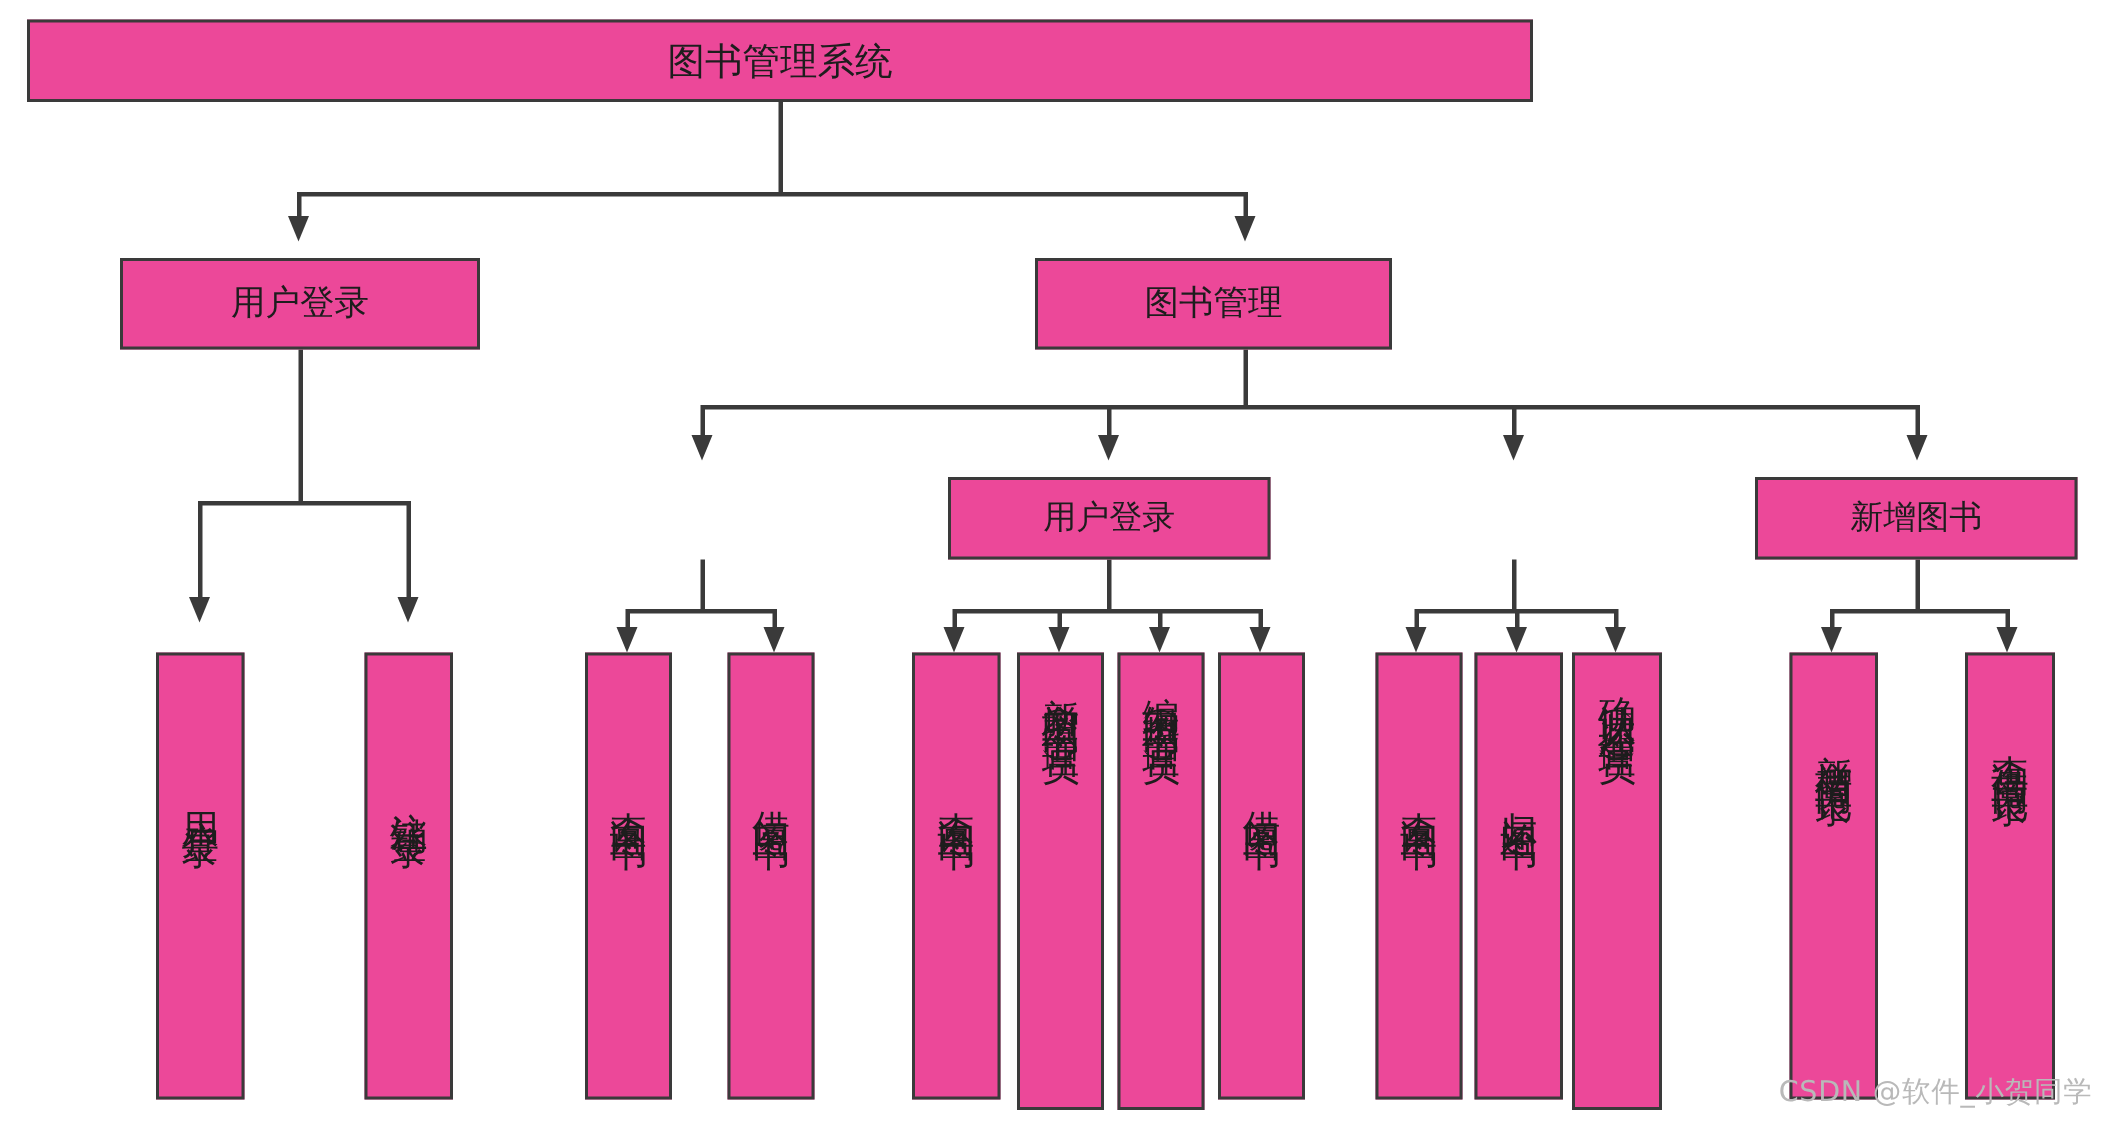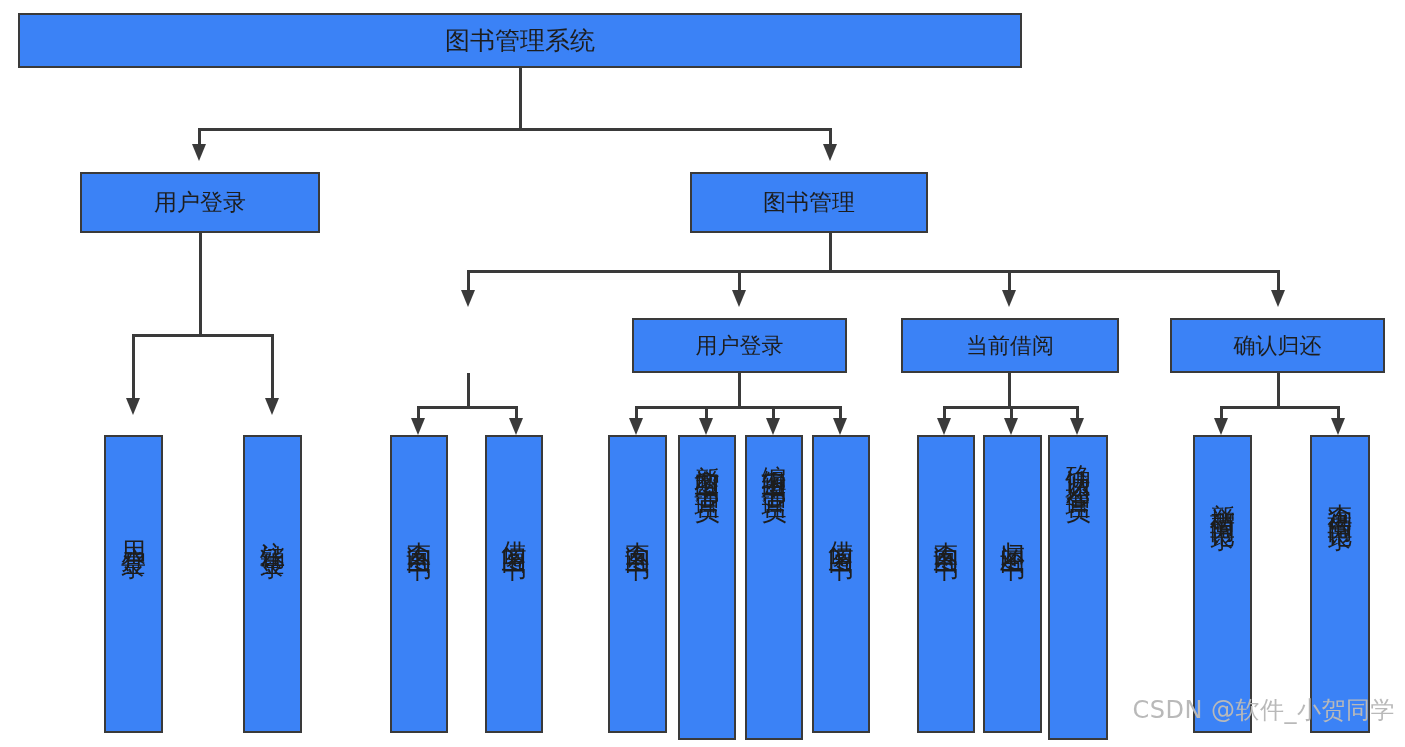--- a/index.html
+++ b/index.html
@@ -8,21 +8,21 @@
     background:#ffffff;
     font-family:"DejaVu Sans","Liberation Sans",sans-serif;
     overflow:hidden;
   }
   #stage{position:relative;width:1405px;height:747px;}
 
   
   .node{
     position:absolute;
     box-sizing:border-box;
-    background:#3b82f6;
+    background:#ec4899;
     border:2.5px solid #3a3a3a;
     display:flex;
     align-items:center;
     justify-content:center;
     color:#1d1d1d;
     z-index:3;
   }
   .node .lbl{
     display:block;
     text-align:center;
@@ -63,22 +63,22 @@
     width:0;height:0;
     border-left:7.5px solid transparent;
     border-right:7.5px solid transparent;
     border-top:17px solid #3a3a3a;
     z-index:2;
   }
 
   
   #watermark{
     position:absolute;
-    right:10px;bottom:21px;
-    font-size:24px;
+    right:10px;bottom:6px;
+    font-size:19px;
     color:#b9b9b9;
     letter-spacing:.5px;
     z-index:5;
     white-space:nowrap;
   }
 </style>
 </head>
 <body>
 
 <div id="stage">
@@ -116,25 +116,22 @@
   <div class="ln vl" style="left:738px;top:270px;width:2.5px;height:22px;"></div>
   <div class="arw" style="left:732px;top:290px;"></div>
   <div class="ln vl" style="left:1008px;top:270px;width:2.5px;height:22px;"></div>
   <div class="arw" style="left:1002px;top:290px;"></div>
   <div class="ln vl" style="left:1277px;top:270px;width:2.5px;height:22px;"></div>
   <div class="arw" style="left:1271px;top:290px;"></div>
 
   <div class="node lvl2" style="left:632px;top:318px;width:215px;height:55px;">
     <span class="lbl">用户登录</span>
   </div>
-  <div class="node lvl2" style="left:901px;top:318px;width:218px;height:55px;">
-    <span class="lbl">当前借阅</span>
-  </div>
   <div class="node lvl2" style="left:1170px;top:318px;width:215px;height:55px;">
-    <span class="lbl">确认归还</span>
+    <span class="lbl">新增图书</span>
   </div>
 
   <div class="ln vl" style="left:467px;top:373px;width:2.5px;height:35px;"></div>
   <div class="ln hl" style="left:418px;top:406px;width:99px;height:2.5px;"></div>
   <div class="ln vl" style="left:417px;top:406px;width:2.5px;height:14px;"></div>
   <div class="arw" style="left:411px;top:418px;"></div>
   <div class="ln vl" style="left:515px;top:406px;width:2.5px;height:14px;"></div>
   <div class="arw" style="left:509px;top:418px;"></div>
 
   <div class="ln vl" style="left:738px;top:373px;width:2.5px;height:35px;"></div>

